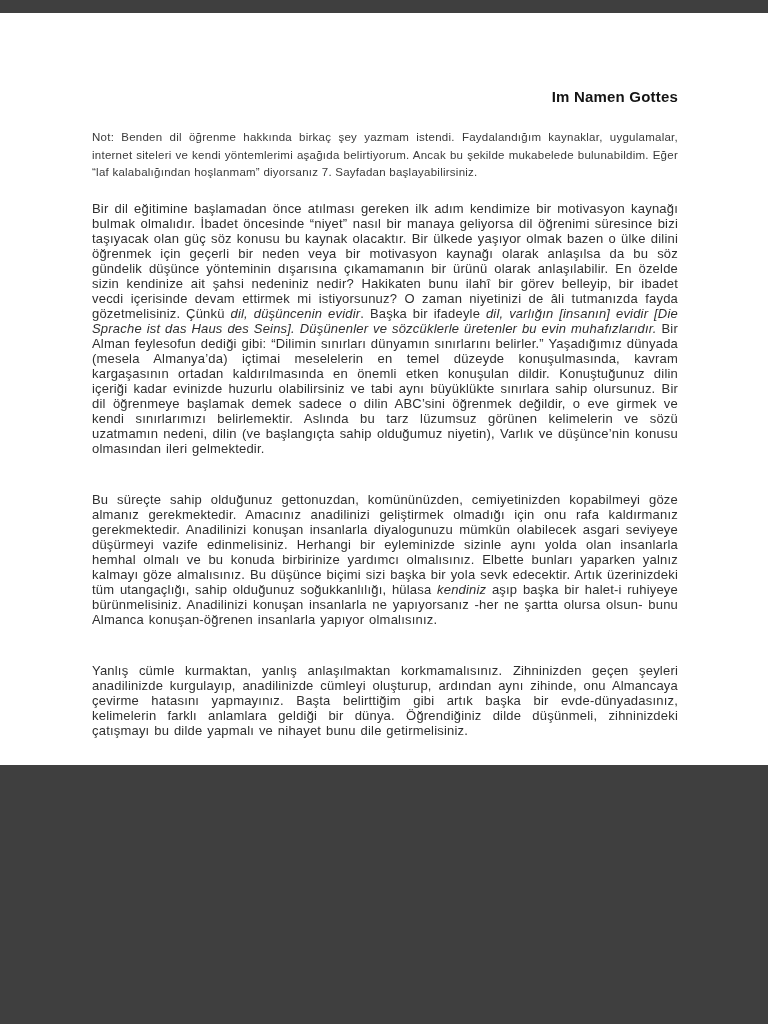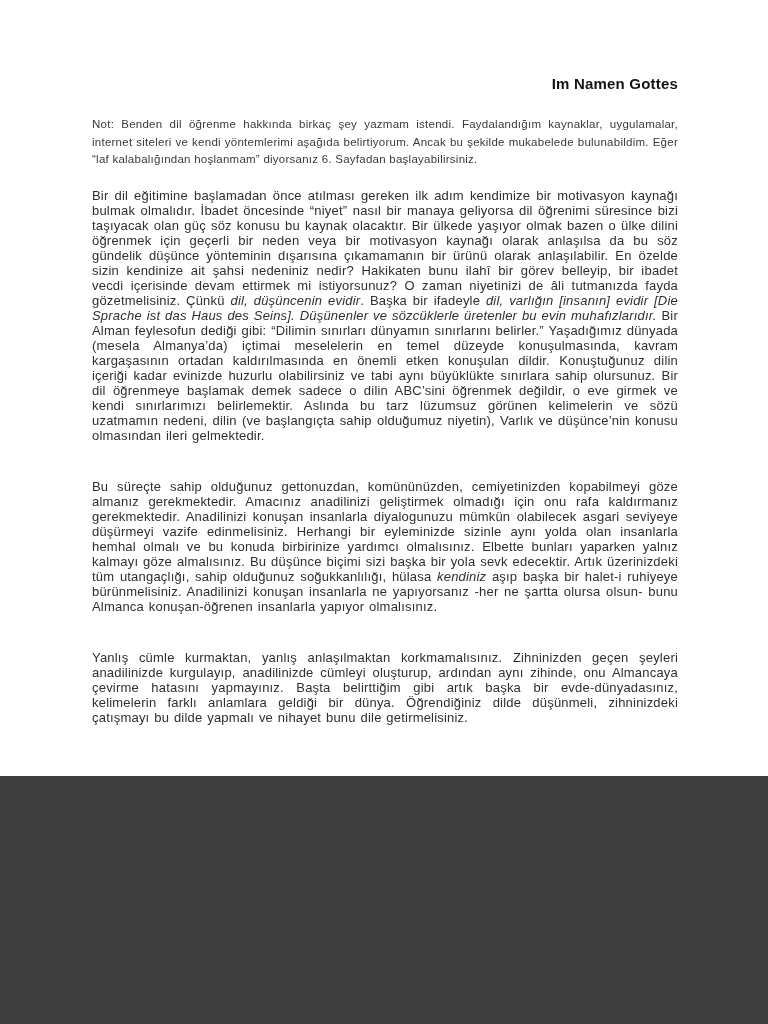--- a/index.html
+++ b/index.html
@@ -6,20 +6,21 @@
   html, body { width: 768px; height: 1024px; }
   body {
     background: var(--viewer-bg, #3f3f3f);
     font-family: "Liberation Sans", sans-serif;
     overflow: hidden;
   }
   .viewer {
     width: 768px;
     height: 776px;
     display: flex;
+    flex-direction: column;
   }
   .viewer-gap-top { height: 13px; background: var(--viewer-bg, #3f3f3f); flex: 0 0 auto; }
   .viewer-gap-bottom { height: 11px; background: var(--viewer-bg, #3f3f3f); flex: 0 0 auto; }
   .page {
     flex: 1 1 auto;
     background: var(--page-bg, #ffffff);
     padding: 75px 90px 0 92px;
     color: var(--text-color, #2f2f2f);
     overflow: hidden;
   }
@@ -50,21 +51,21 @@
   .body-par + .body-par { margin-top: 36px; }
   .body-par em { font-style: italic; }
 </style>
 </head>
 <body>
 
 <div class="viewer">
   <div class="viewer-gap-top"></div>
   <div class="page">
     <h1 class="doc-title">Im Namen Gottes</h1>
-    <p class="note">Not: Benden dil öğrenme hakkında birkaç şey yazmam istendi. Faydalandığım kaynaklar, uygulamalar, internet siteleri ve kendi yöntemlerimi aşağıda belirtiyorum. Ancak bu şekilde mukabelede bulunabildim. Eğer “laf kalabalığından hoşlanmam” diyorsanız 6. Sayfadan başlayabilirsiniz.</p>
+    <p class="note">Not: Benden dil öğrenme hakkında birkaç şey yazmam istendi. Faydalandığım kaynaklar, uygulamalar, internet siteleri ve kendi yöntemlerimi aşağıda belirtiyorum. Ancak bu şekilde mukabelede bulunabildim. Eğer “laf kalabalığından hoşlanmam” diyorsanız 7. Sayfadan başlayabilirsiniz.</p>
     <div class="paragraphs" id="paragraphs">
         <p class="body-par"><span>Bir dil eğitimine başlamadan önce atılması gereken ilk adım kendimize bir motivasyon kaynağı bulmak olmalıdır. İbadet öncesinde “niyet” nasıl bir manaya geliyorsa dil öğrenimi süresince bizi taşıyacak olan güç söz konusu bu kaynak olacaktır. Bir ülkede yaşıyor olmak bazen o ülke dilini öğrenmek için geçerli bir neden veya bir motivasyon kaynağı olarak anlaşılsa da bu söz gündelik düşünce yönteminin dışarısına çıkamamanın bir ürünü olarak anlaşılabilir. En özelde sizin kendinize ait şahsi nedeniniz nedir? Hakikaten bunu ilahî bir görev belleyip, bir ibadet vecdi içerisinde devam ettirmek mi istiyorsunuz? O zaman niyetinizi de âli tutmanızda fayda gözetmelisiniz. Çünkü </span><em>dil, düşüncenin evidir</em><span>. Başka bir ifadeyle </span><em>dil, varlığın [insanın] evidir [Die Sprache ist das Haus des Seins]. Düşünenler ve sözcüklerle üretenler bu evin muhafızlarıdır.</em><span> Bir Alman feylesofun dediği gibi: “Dilimin sınırları dünyamın sınırlarını belirler.” Yaşadığımız dünyada (mesela Almanya’da) içtimai meselelerin en temel düzeyde konuşulmasında, kavram kargaşasının ortadan kaldırılmasında en önemli etken konuşulan dildir. Konuştuğunuz dilin içeriği kadar evinizde huzurlu olabilirsiniz ve tabi aynı büyüklükte sınırlara sahip olursunuz. Bir dil öğrenmeye başlamak demek sadece o dilin ABC’sini öğrenmek değildir, o eve girmek ve kendi sınırlarımızı belirlemektir. Aslında bu tarz lüzumsuz görünen kelimelerin ve sözü uzatmamın nedeni, dilin (ve başlangıçta sahip olduğumuz niyetin), Varlık ve düşünce’nin konusu olmasından ileri gelmektedir.</span></p>
         <p class="body-par"><span>Bu süreçte sahip olduğunuz gettonuzdan, komününüzden, cemiyetinizden kopabilmeyi göze almanız gerekmektedir. Amacınız anadilinizi geliştirmek olmadığı için onu rafa kaldırmanız gerekmektedir. Anadilinizi konuşan insanlarla diyalogunuzu mümkün olabilecek asgari seviyeye düşürmeyi vazife edinmelisiniz. Herhangi bir eyleminizde sizinle aynı yolda olan insanlarla hemhal olmalı ve bu konuda birbirinize yardımcı olmalısınız. Elbette bunları yaparken yalnız kalmayı göze almalısınız. Bu düşünce biçimi sizi başka bir yola sevk edecektir. Artık üzerinizdeki tüm utangaçlığı, sahip olduğunuz soğukkanlılığı, hülasa </span><em>kendiniz</em><span> aşıp başka bir halet-i ruhiyeye bürünmelisiniz. Anadilinizi konuşan insanlarla ne yapıyorsanız -her ne şartta olursa olsun- bunu Almanca konuşan-öğrenen insanlarla yapıyor olmalısınız.</span></p>
         <p class="body-par"><span>Yanlış cümle kurmaktan, yanlış anlaşılmaktan korkmamalısınız. Zihninizden geçen şeyleri anadilinizde kurgulayıp, anadilinizde cümleyi oluşturup, ardından aynı zihinde, onu Almancaya çevirme hatasını yapmayınız. Başta belirttiğim gibi artık başka bir evde-dünyadasınız, kelimelerin farklı anlamlara geldiği bir dünya. Öğrendiğiniz dilde düşünmeli, zihninizdeki çatışmayı bu dilde yapmalı ve nihayet bunu dile getirmelisiniz.</span></p>
       </div>
   </div>
   <div class="viewer-gap-bottom"></div>
 </div>
 
 </body></html>

